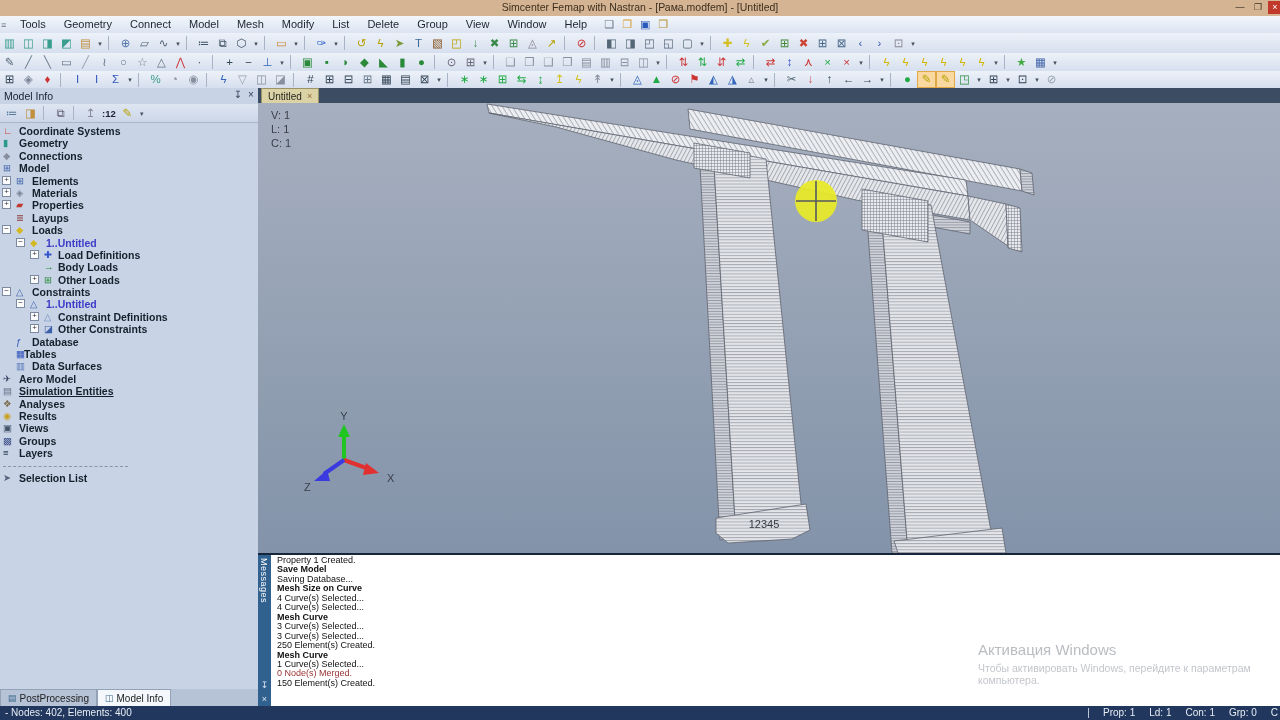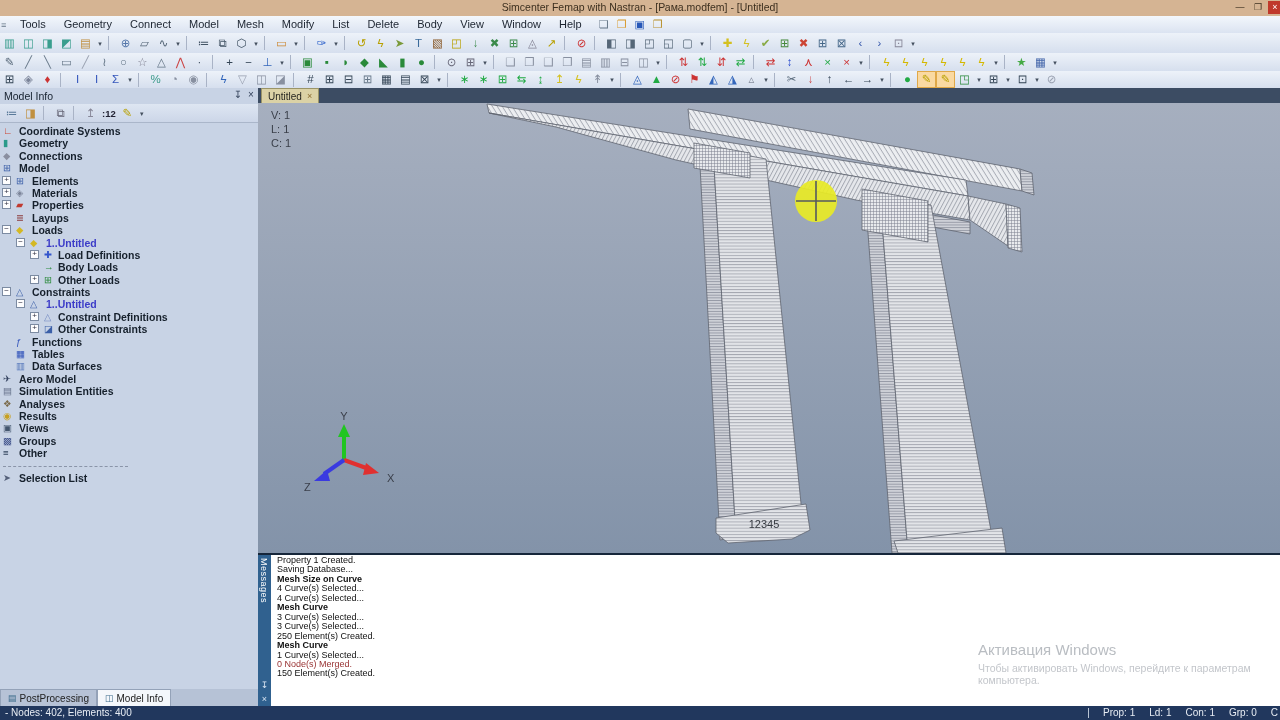--- a/index.html
+++ b/index.html
@@ -105,21 +105,21 @@
     <span class="ovr">≡</span>
     <span id="menu-items" style="display:flex;height:100%;">
         <span class="menu-item">Tools</span>
         <span class="menu-item">Geometry</span>
         <span class="menu-item">Connect</span>
         <span class="menu-item">Model</span>
         <span class="menu-item">Mesh</span>
         <span class="menu-item">Modify</span>
         <span class="menu-item">List</span>
         <span class="menu-item">Delete</span>
-        <span class="menu-item">Body</span>
+        <span class="menu-item">Group</span>
         <span class="menu-item">View</span>
         <span class="menu-item">Window</span>
         <span class="menu-item">Help</span>
       </span>
     <span id="quick-icons" style="display:flex;margin-left:4px;">
         <span class="qicon" style="color: rgb(102, 119, 136);">❏</span>
         <span class="qicon" style="color: rgb(216, 154, 46);">❐</span>
         <span class="qicon" style="color: rgb(40, 88, 184);">▣</span>
         <span class="qicon" style="color: rgb(184, 145, 46);">❒</span>
       </span>
@@ -404,57 +404,57 @@
           <span class="tico" style="left: 44px; color: rgb(111, 135, 192);">△</span>
           <span class="tlab" style="left: 58px;">Constraint Definitions</span>
         </div>
         <div class="trow">
           <span class="texp" style="left: 30px;">+</span>
           <span class="tico" style="left: 44px; color: rgb(59, 95, 168);">◪</span>
           <span class="tlab" style="left: 58px;">Other Constraints</span>
         </div>
         <div class="trow">
           <span class="tico" style="left: 16px; color: rgb(51, 85, 187);">ƒ</span>
-          <span class="tlab" style="left: 32px;">Functions</span>
+          <span class="tlab" style="left: 32px;">Database</span>
         </div>
         <div class="trow">
           <span class="tico" style="left: 16px; color: rgb(51, 85, 187);">▦</span>
-          <span class="tlab" style="left: 32px;">Tables</span>
+          <span class="tlab" style="left: 24px;">Tables</span>
         </div>
         <div class="trow">
           <span class="tico" style="left: 16px; color: rgb(85, 119, 187);">▥</span>
           <span class="tlab" style="left: 32px;">Data Surfaces</span>
         </div>
         <div class="trow">
           <span class="tico" style="left: 3px; color: rgb(51, 65, 94);">✈</span>
           <span class="tlab" style="left: 19px;">Aero Model</span>
         </div>
         <div class="trow">
           <span class="tico" style="left: 3px; color: rgb(104, 116, 140);">▤</span>
-          <span class="tlab" style="left: 19px;">Simulation Entities</span>
+          <span class="tlab" style="left: 19px; text-decoration: underline;">Simulation Entities</span>
         </div>
         <div class="trow">
           <span class="tico" style="left: 3px; color: rgb(122, 106, 74);">❖</span>
           <span class="tlab" style="left: 19px;">Analyses</span>
         </div>
         <div class="trow">
           <span class="tico" style="left: 3px; color: rgb(200, 160, 32);">◉</span>
           <span class="tlab" style="left: 19px;">Results</span>
         </div>
         <div class="trow">
           <span class="tico" style="left: 3px; color: rgb(68, 86, 110);">▣</span>
           <span class="tlab" style="left: 19px;">Views</span>
         </div>
         <div class="trow">
           <span class="tico" style="left: 3px; color: rgb(68, 86, 142);">▩</span>
           <span class="tlab" style="left: 19px;">Groups</span>
         </div>
         <div class="trow">
           <span class="tico" style="left: 3px; color: rgb(51, 68, 94);">≡</span>
-          <span class="tlab" style="left: 19px;">Other</span>
+          <span class="tlab" style="left: 19px;">Layers</span>
         </div>
         <div class="tsepline">
           <div></div>
         </div>
         <div class="trow">
           <span class="tico" style="left: 3px; color: rgb(85, 97, 122);">➤</span>
           <span class="tlab" style="left: 19px;">Selection List</span>
         </div>
       </div>
   </div>
@@ -557,20 +557,21 @@
   </div>
 
   <div class="messages">
     <div class="mstrip">
       <span class="mlab">Messages</span>
       <span class="mpin">↧</span>
       <span class="mx">×</span>
     </div>
     <div class="mbody" id="mbody">
         <div class="mline ">Property 1 Created.</div>
+        <div class="mline b">Save Model</div>
         <div class="mline ">Saving Database...</div>
         <div class="mline b">Mesh Size on Curve</div>
         <div class="mline ">4 Curve(s) Selected...</div>
         <div class="mline ">4 Curve(s) Selected...</div>
         <div class="mline b">Mesh Curve</div>
         <div class="mline ">3 Curve(s) Selected...</div>
         <div class="mline ">3 Curve(s) Selected...</div>
         <div class="mline ">250 Element(s) Created.</div>
         <div class="mline b">Mesh Curve</div>
         <div class="mline ">1 Curve(s) Selected...</div>

